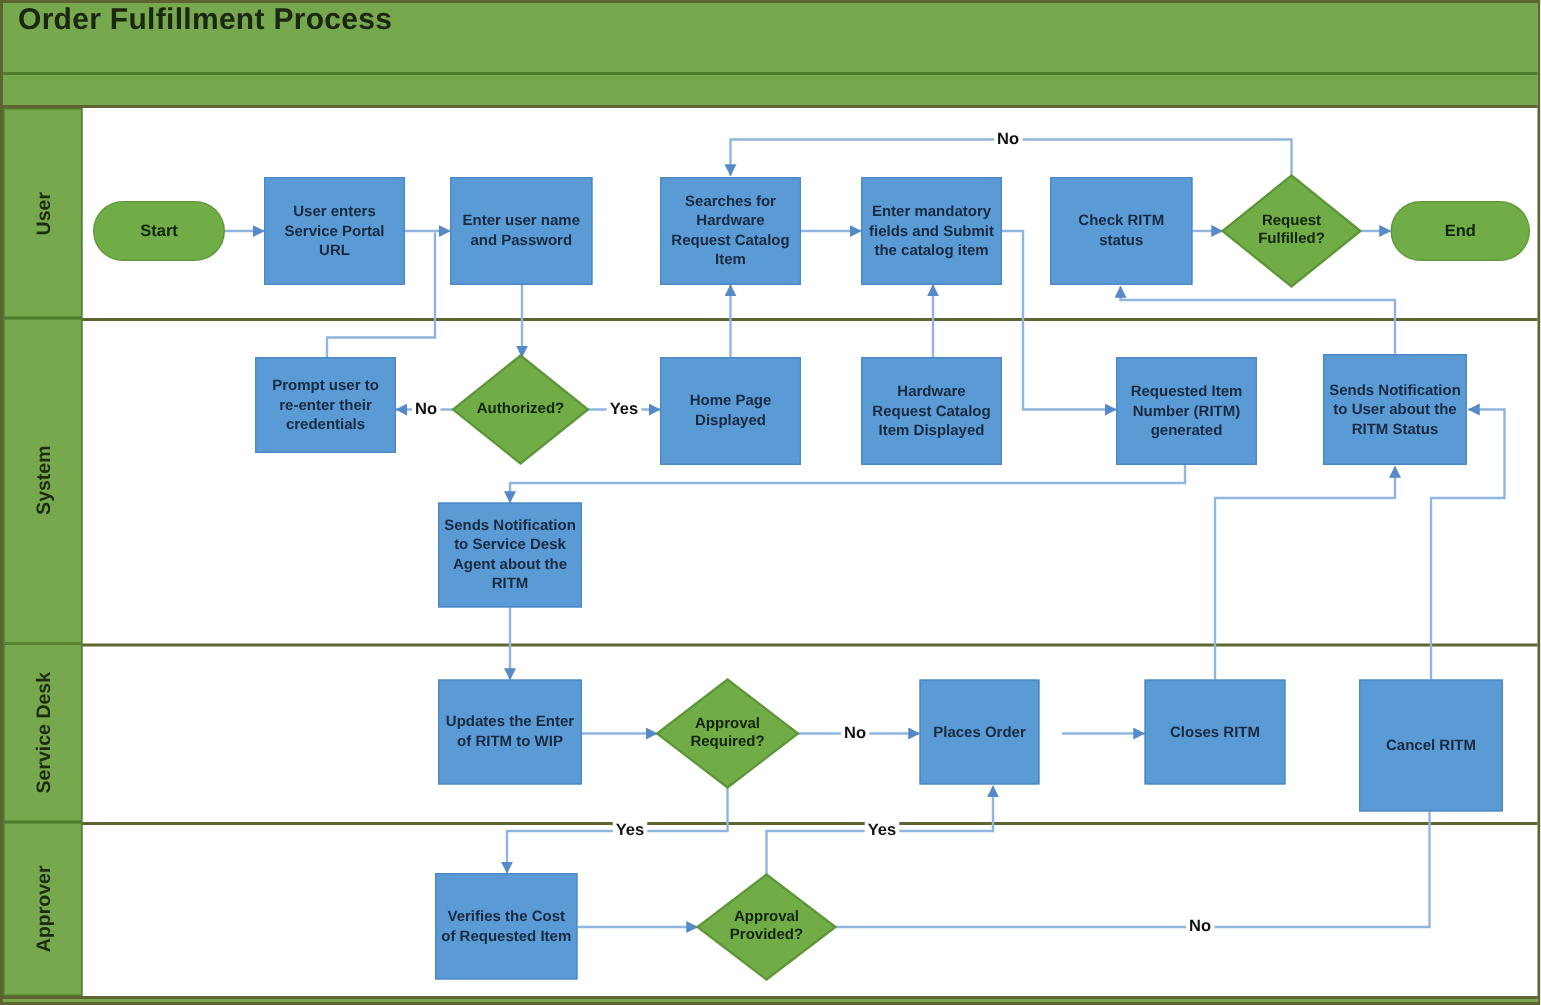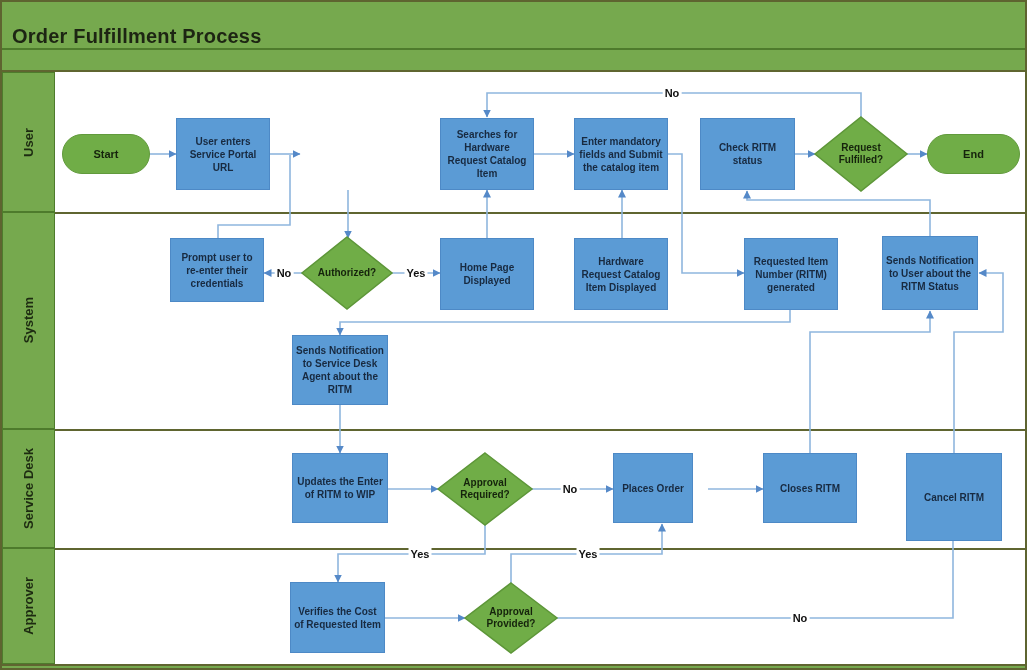--- a/index.html
+++ b/index.html
@@ -1,21 +1,21 @@
 <!DOCTYPE html>
 <html><head>
 <meta charset="utf-8">
 <style>
   html,body{margin:0;padding:0;background:#fff;}
   #stage{
     position:relative;width:1027px;height:670px;background:#fff;overflow:hidden;
     font-family:"Liberation Sans","DejaVu Sans",sans-serif;
   }
   .band{position:absolute;left:2px;right:2px;box-sizing:border-box;}
-  #title-band{top:2px;height:46px;background:#76a94e;display:flex;align-items:flex-end;}
+  #title-band{top:2px;height:46px;background:#76a94e;display:flex;align-items:flex-start;}
   .title{font-size:20px;font-weight:bold;color:#1d2513;padding-left:10px;letter-spacing:.2px;}
   #phase-band{top:48px;height:24px;background:#76a94e;border-top:2px solid #4e7b2c;border-bottom:2px solid #5f6530;}
   #bottom-band{top:664px;height:4px;background:#76a94e;border-top:2px solid #5f6530;}
   .lane-divider{position:absolute;left:2px;right:2px;height:2px;background:#5f6530;}
   .lane-header{
     position:absolute;left:2px;width:53px;background:#76a94e;
     border:1px solid #4e7b2c;box-sizing:border-box;
     display:flex;align-items:center;justify-content:center;
   }
   .lane-label{
@@ -99,20 +99,21 @@
     <g id="diamond-shapes">
         <polygon points="861,117 907,154 861,191 815,154" fill="#70ad47" stroke="#5d9638" stroke-width="1.5"></polygon>
         <polygon points="347,237 392,273 347,309 302,273" fill="#70ad47" stroke="#5d9638" stroke-width="1.5"></polygon>
         <polygon points="485,453 532,489 485,525 438,489" fill="#70ad47" stroke="#5d9638" stroke-width="1.5"></polygon>
         <polygon points="511,583 557,618 511,653 465,618" fill="#70ad47" stroke="#5d9638" stroke-width="1.5"></polygon>
       </g>
   </svg>
   <div id="nodes">
       <div class="node stadium" style="left: 62px; top: 134px; width: 88px; height: 40px;">Start</div>
       <div class="node rect" style="left: 176px; top: 118px; width: 94px; height: 72px;">User enters Service Portal URL</div>
+      <div class="node rect" style="left: 300px; top: 118px; width: 95px; height: 72px;">Enter user name and Password</div>
       <div class="node rect" style="left: 440px; top: 118px; width: 94px; height: 72px;">Searches for Hardware Request Catalog Item</div>
       <div class="node rect" style="left: 574px; top: 118px; width: 94px; height: 72px;">Enter mandatory fields and Submit the catalog item</div>
       <div class="node rect" style="left: 700px; top: 118px; width: 95px; height: 72px;">Check RITM status</div>
       <div class="node diamond-label" style="left: 821px; top: 132px; width: 80px; height: 44px;">Request Fulfilled?</div>
       <div class="node stadium" style="left: 927px; top: 134px; width: 93px; height: 40px;">End</div>
       <div class="node rect" style="left: 170px; top: 238px; width: 94px; height: 64px;">Prompt user to re-enter their credentials</div>
       <div class="node diamond-label" style="left: 307px; top: 251px; width: 80px; height: 44px;">Authorized?</div>
       <div class="node rect" style="left: 440px; top: 238px; width: 94px; height: 72px;">Home Page Displayed</div>
       <div class="node rect" style="left: 574px; top: 238px; width: 94px; height: 72px;">Hardware Request Catalog Item Displayed</div>
       <div class="node rect" style="left: 744px; top: 238px; width: 94px; height: 72px;">Requested Item Number (RITM) generated</div>

